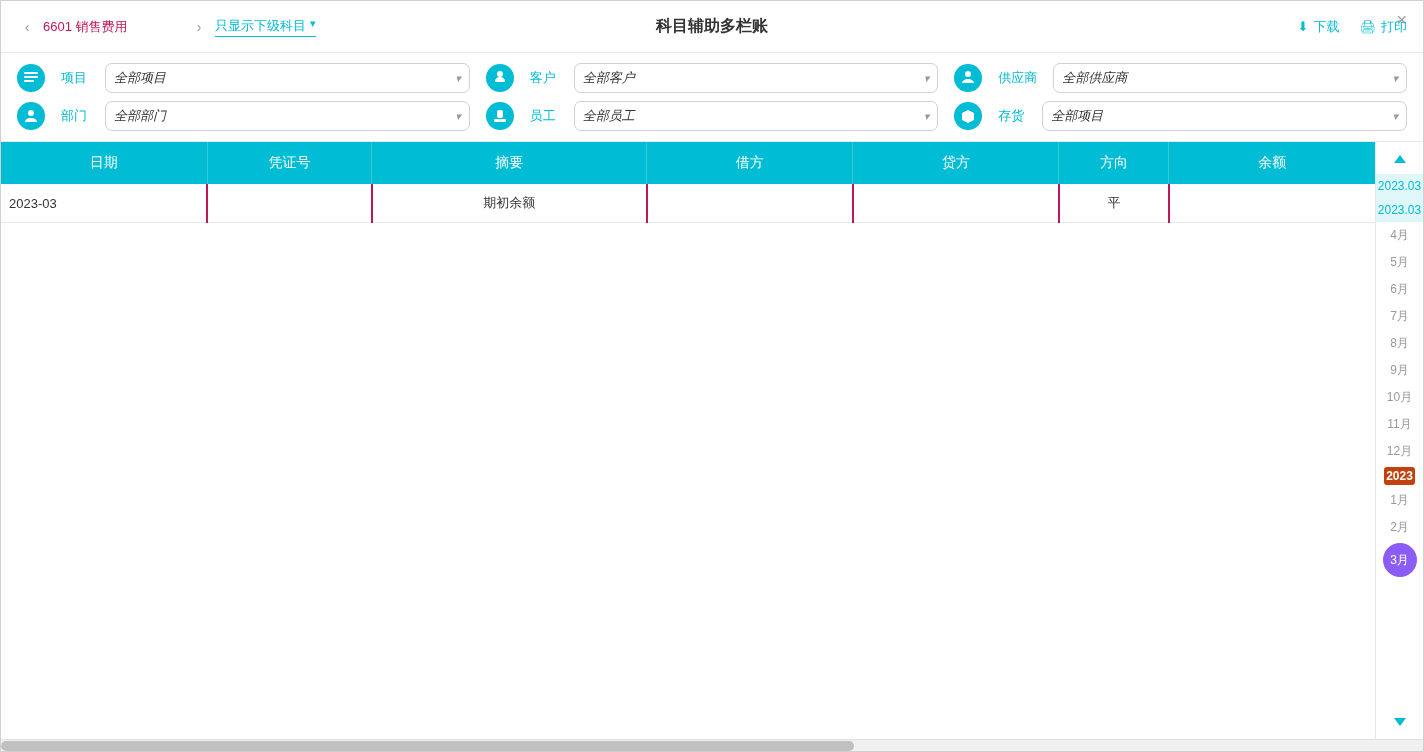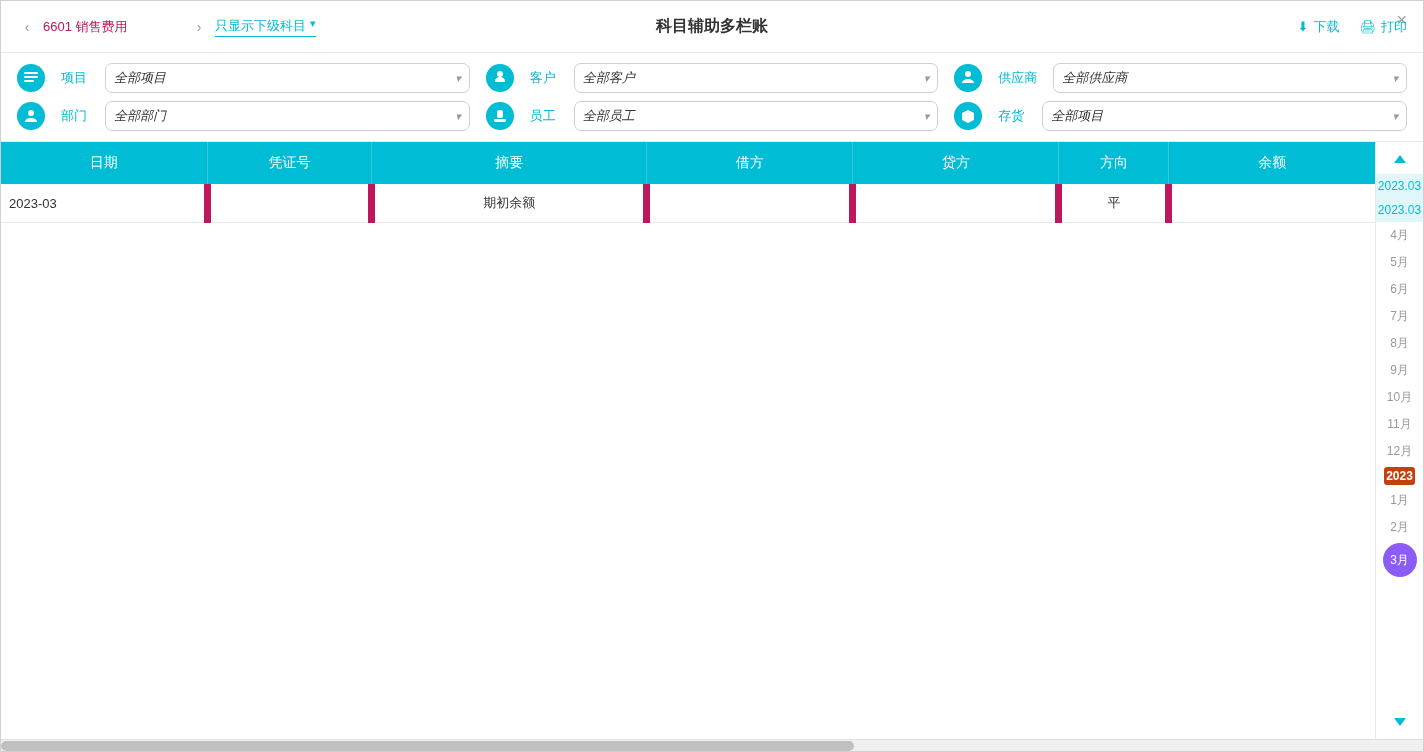--- a/index.html
+++ b/index.html
@@ -213,21 +213,21 @@
 
     tbody tr {
       border-bottom: 1px solid #e8e8e8;
     }
 
     tbody td {
       padding: 10px 8px;
       text-align: center;
       font-size: 13px;
       color: #333;
-      border-right: 7px solid #be185d;
+      border-right: 2px solid #be185d;
     }
 
     tbody td:last-child {
       border-right: none;
     }
 
     tbody td:first-child,
     tbody td:nth-child(4),
     tbody td:nth-child(5) {
       text-align: left;

